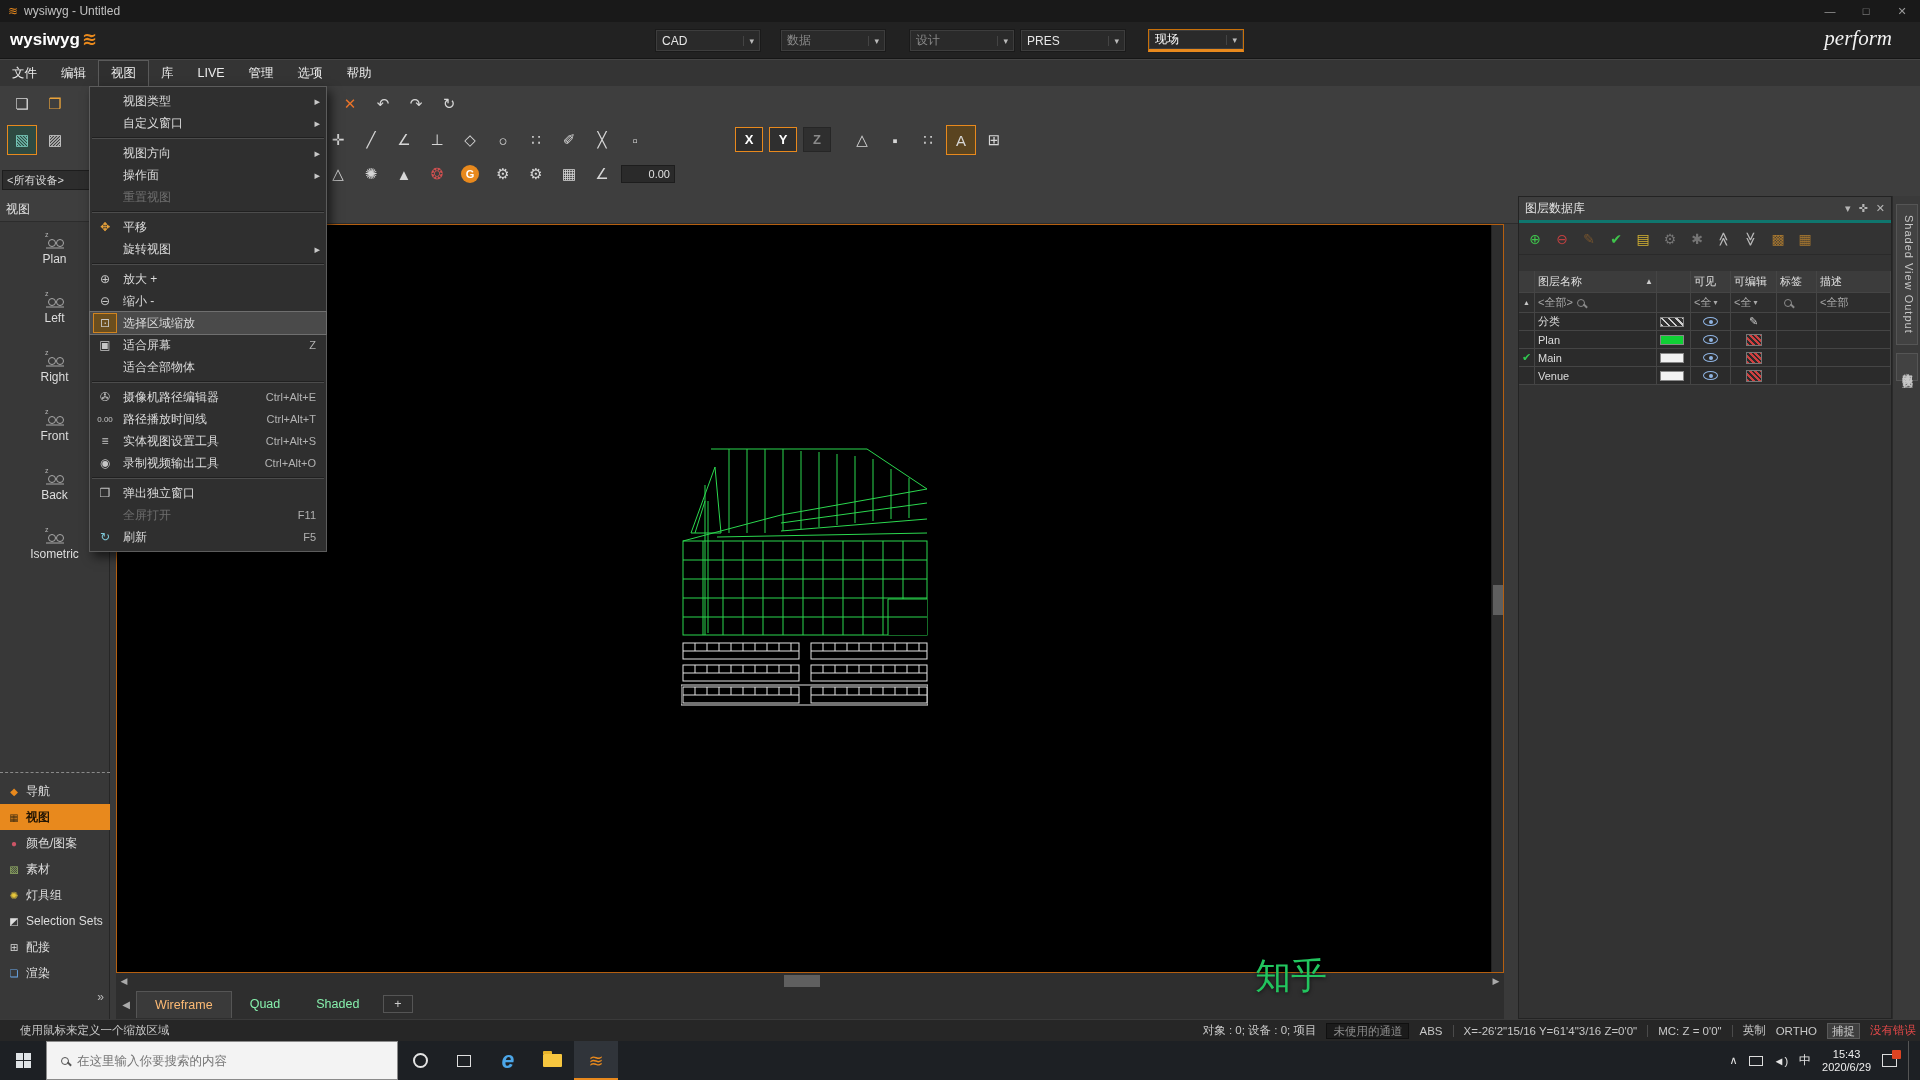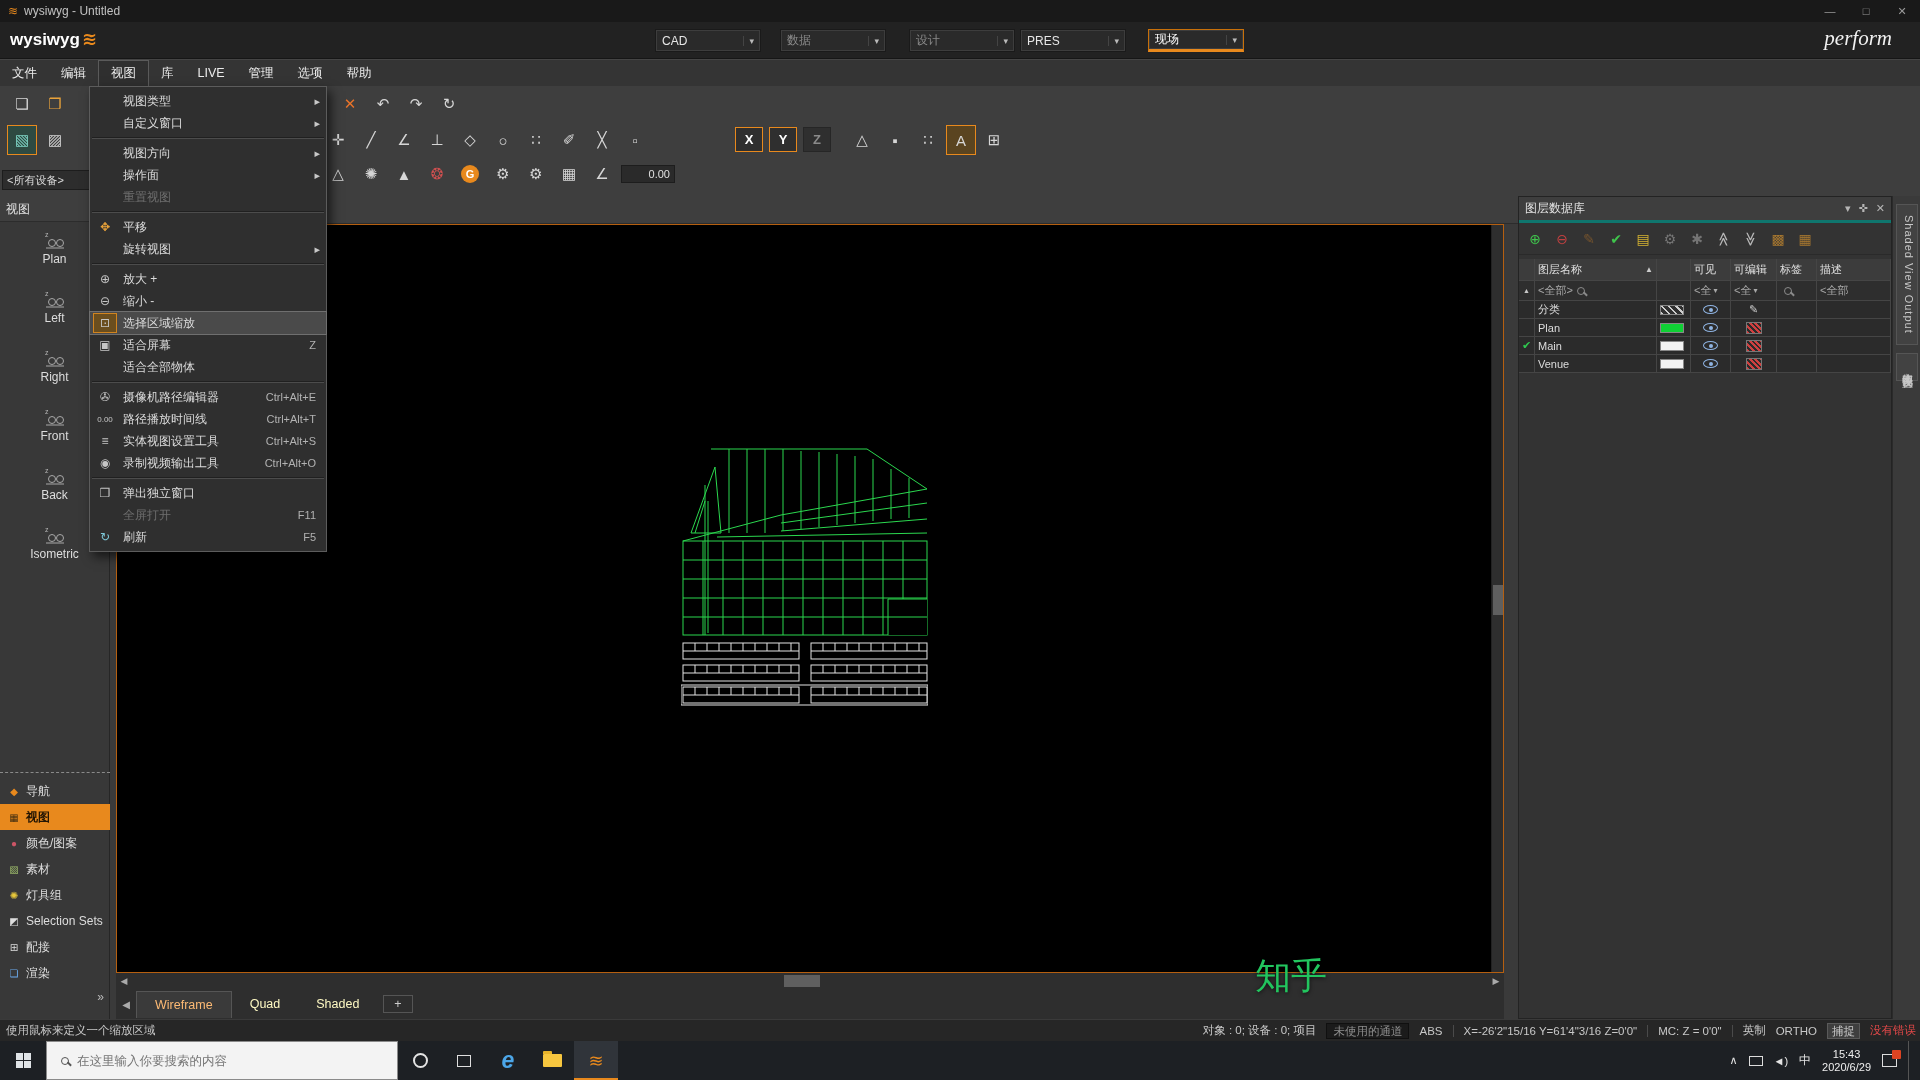--- a/index.html
+++ b/index.html
@@ -73,31 +73,31 @@
 #canvasregion{left:110px;top:196px;width:1408px;height:823px;background:#3a3a3a}
 #canvas-strip{position:absolute;left:0;top:0;width:1408px;height:28px;background:#3e3e3e;border-bottom:1px solid #2c2c2c}
 #viewport{position:absolute;left:6px;top:28px;width:1388px;height:749px;background:#000;border:1px solid #b55f10;overflow:hidden}
 #vscroll{position:absolute;right:0;top:0;width:12px;height:100%;background:#2e2e2e;border-left:1px solid #222}
 #vthumb{position:absolute;left:1px;top:360px;width:10px;height:30px;background:#5f5f5f}
 #hscroll{position:absolute;left:6px;top:777px;width:1388px;height:16px;background:#2e2e2e;display:flex;align-items:center}
 .scr-arrow{width:16px;text-align:center;color:#aaa;font-size:9px}
 #hthumb{position:absolute;left:668px;top:2px;width:36px;height:12px;background:#5f5f5f}
 #viewtabs{position:absolute;left:6px;top:793px;width:1388px;height:30px;background:#2e2e2e;display:flex;align-items:center;font-size:12.5px}
 .vt-arrow{width:20px;text-align:center;color:#aaa;font-size:10px}
-.viewtab{padding:0 18px;line-height:26px;color:#fef9c3}
+.viewtab{padding:0 18px;line-height:26px;color:#86efac}
 .viewtab.active{color:#fdba74;background:#3a3a3a;border:1px solid #555;border-bottom:none}
 .viewtab.plus{padding:0 10px;border:1px solid #555;line-height:16px;margin-left:6px;color:#ccc}
 
 
 #layerpanel{left:1518px;top:196px;width:374px;height:823px;background:#333;border:1px solid #232323}
 .lp-title{height:26px;display:flex;align-items:center;padding:0 6px;background:#3e3e3e;border-bottom:3px solid #0f766e;color:#e2e2e2}
 .lp-ticons{margin-left:auto;display:flex;gap:8px;color:#b5b5b5;font-size:11px}
 .lp-toolbar{height:32px;display:flex;align-items:center;gap:3px;padding:0 4px;border-bottom:1px solid #2a2a2a}
 .lp-tb{width:24px;height:24px;display:inline-flex;align-items:center;justify-content:center;font-size:14px}
-.lp-table{font-size:11px;margin-top:4px}
+.lp-table{font-size:11px;margin-top:16px}
 .lp-row{display:grid;grid-template-columns:16px 122px 34px 40px 46px 40px 1fr;align-items:center}
 .lp-cell{height:100%;display:flex;align-items:center;padding:0 3px;border-right:1px solid #454545;border-bottom:1px solid #454545;overflow:hidden;white-space:nowrap}
 .lp-head .lp-cell{height:22px;background:#3c3c3c;color:#e0e0e0}
 .lp-filter .lp-cell{height:20px;background:#2e2e2e;color:#a8a8a8}
 .lp-data .lp-cell{height:18px;background:#2b2b2b;color:#dcdcdc}
 .sorta{margin-left:auto;font-size:8px;color:#ccc}
 .mag{width:8px;height:8px;border:1.5px solid #8a8a8a;border-radius:50%;position:relative;flex:none;margin-left:4px}
 .mag::after{content:"";position:absolute;width:5px;height:1.5px;background:#8a8a8a;right:-4px;bottom:-1px;transform:rotate(45deg)}
 .swatch{width:24px;height:10px;border:1px solid #888}
 .eye{width:15px;height:9px;border:1px solid #8fb4e3;border-radius:50%;position:relative;margin:0 auto}
@@ -106,21 +106,21 @@
 .pencil{color:#c8c8c8;font-size:11px;margin:0 auto}
 .chk{color:#2fc84f;font-size:11px;font-weight:bold}
 .gut-tri{font-size:7px;color:#c8c8c8;margin:0 auto}
 
 
 #rstrip{left:1892px;top:196px;width:28px;height:823px;background:#3a3a3a;border-left:1px solid #2a2a2a}
 .rtab{display:block;writing-mode:vertical-rl;margin:8px auto 0;font-size:11px;color:#c8c8c8;background:#424242;border:1px solid #555;padding:10px 2px;letter-spacing:1px;width:22px;text-align:center}
 
 
 #statusbar{left:0;top:1019px;width:1920px;height:22px;background:#262626;border-top:1px solid #3a3a3a;display:flex;align-items:center;font-size:11.5px;color:#c8c8c8}
-.sb-hint{margin-left:6px}
+.sb-hint{margin-left:20px}
 .sb-right{margin-left:auto;display:flex;align-items:center;gap:10px;margin-right:4px}
 .vsep{width:1px;height:12px;background:#4a4a4a}
 .badge-dark{background:#1b1b1b;border:1px solid #101010;color:#8e8e8e;padding:0 6px;height:16px;line-height:15px}
 .snapbadge{background:#3f3f3f;border:1px solid #5a5a5a;padding:0 4px;height:16px;line-height:15px}
 .err{color:#e04848}
 
 
 #watermark{left:1255px;top:952px;z-index:40;pointer-events:none;display:flex;align-items:baseline;gap:14px;text-shadow:0 1px 4px rgba(0,0,0,.7);white-space:nowrap}
 #watermark .wm-brand{font-size:36px;font-weight:normal;color:#22c55e}
 #watermark .wm-handle{font-size:46px;color:#e4e4e4;font-family:"Liberation Serif",serif}

